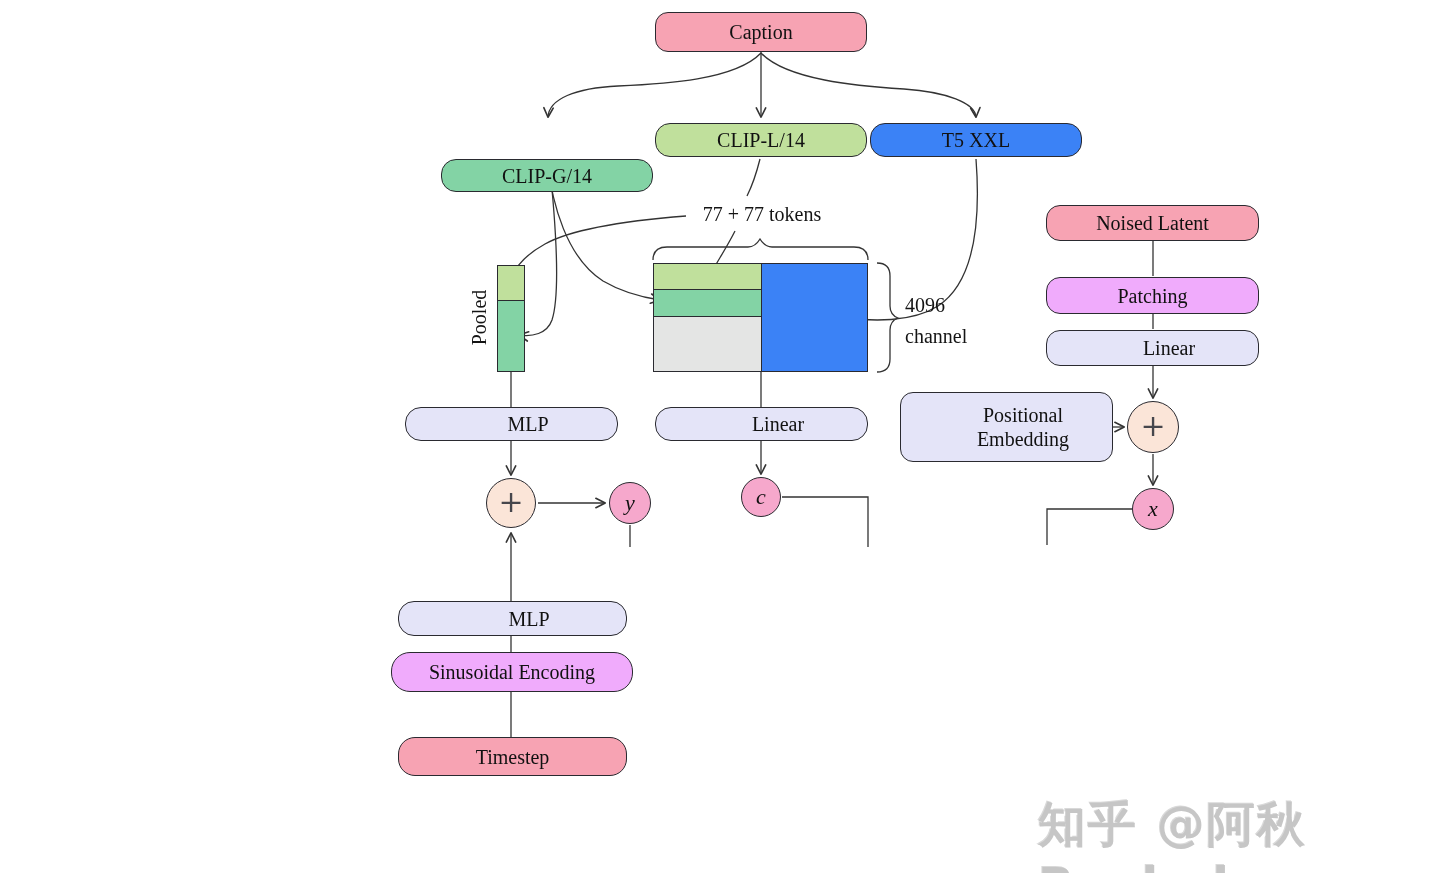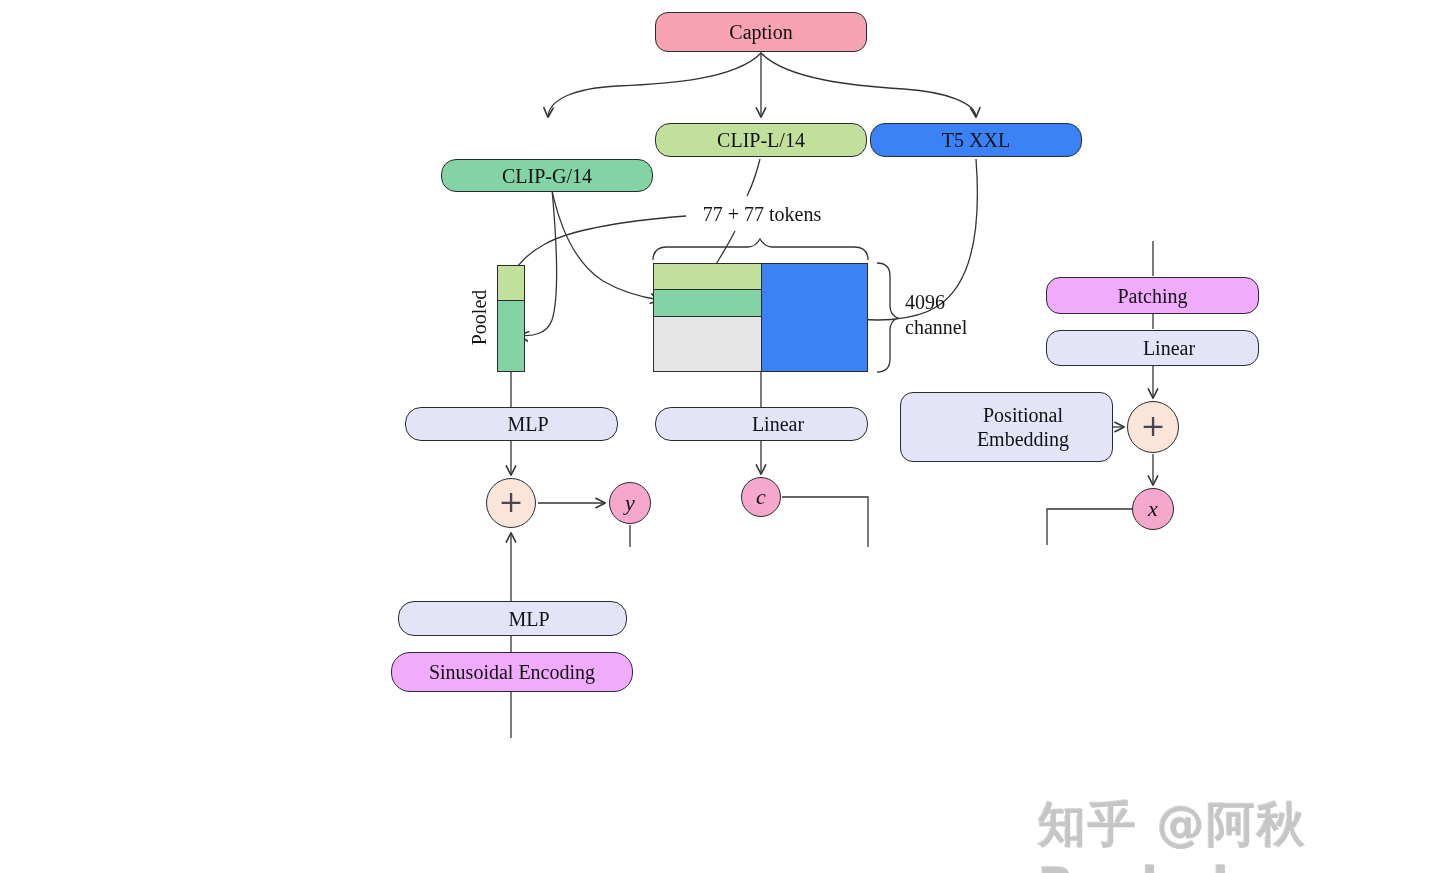--- a/index.html
+++ b/index.html
@@ -95,21 +95,21 @@
     <span>77 + 77 tokens</span>
   </div>
 
   <div style="position:absolute;left:653px;top:263px;width:215px;height:109px;">
     <div class="cell ygreen" style="left:0;top:0;width:109px;height:27px;"></div>
     <div class="cell teal" style="left:0;top:25.5px;width:109px;height:29px;"></div>
     <div class="cell" style="left:0;top:53px;width:109px;height:56px;background:#e4e5e4;"></div>
     <div class="cell lgreen" style="left:107.5px;top:0;width:107.5px;height:109px;"></div>
   </div>
 
-  <div class="note" style="left:905px;top:290px;width:92px;line-height:25px;">
+  <div class="note" style="left:905px;top:290px;width:92px;line-height:31px;">
     <span>4096 channel</span>
   </div>
 
   <div style="position:absolute;left:497px;top:265px;width:28px;height:107px;">
     <div class="cell ygreen" style="left:0;top:0;width:28px;height:36px;"></div>
     <div class="cell teal" style="left:0;top:34.5px;width:28px;height:72.5px;"></div>
   </div>
   <div class="note" style="left:444px;top:306px;width:70px;text-align:center;transform:rotate(-90deg);">
     <span>Pooled</span>
   </div>
@@ -124,20 +124,23 @@
   <div class="circle peach" style="left:486px;top:478px;width:50px;height:50px;">
     <span class="plus-glyph">+</span>
   </div>
   <div class="circle pinkc" style="left:609px;top:482px;width:42px;height:42px;">
     <span class="math">y</span>
   </div>
   <div class="circle pinkc" style="left:741px;top:477px;width:40px;height:40px;">
     <span class="math">c</span>
   </div>
 
+  <div class="box pink" style="left:1046px;top:205px;width:213px;height:36px;">
+    <span>Noised Latent</span>
+  </div>
   <div class="box mint" style="left:1046px;top:277px;width:213px;height:37px;">
     <span>Patching</span>
   </div>
   <div class="box lav" style="left:1046px;top:330px;width:213px;height:36px;">
     <span>Linear</span>
   </div>
   <div class="box lav" style="left:900px;top:392px;width:213px;height:70px;border-radius:13px;">
     <span style="width:120px;display:inline-block;">Positional Embedding</span>
   </div>
   <div class="circle peach" style="left:1127px;top:401px;width:52px;height:52px;">
@@ -146,18 +149,21 @@
   <div class="circle pinkc" style="left:1132px;top:488px;width:42px;height:42px;">
     <span class="math">x</span>
   </div>
 
   <div class="box lav" style="left:398px;top:601px;width:229px;height:35px;border-radius:16px;">
     <span>MLP</span>
   </div>
   <div class="box mint" style="left:391px;top:652px;width:242px;height:40px;border-radius:19px;">
     <span>Sinusoidal Encoding</span>
   </div>
+  <div class="box pink" style="left:398px;top:737px;width:229px;height:39px;border-radius:17px;">
+    <span>Timestep</span>
+  </div>
 
   <div class="watermark">
     <span>知乎 @阿秋Rachel</span>
   </div>
 
 </div>
 
 </body></html>

